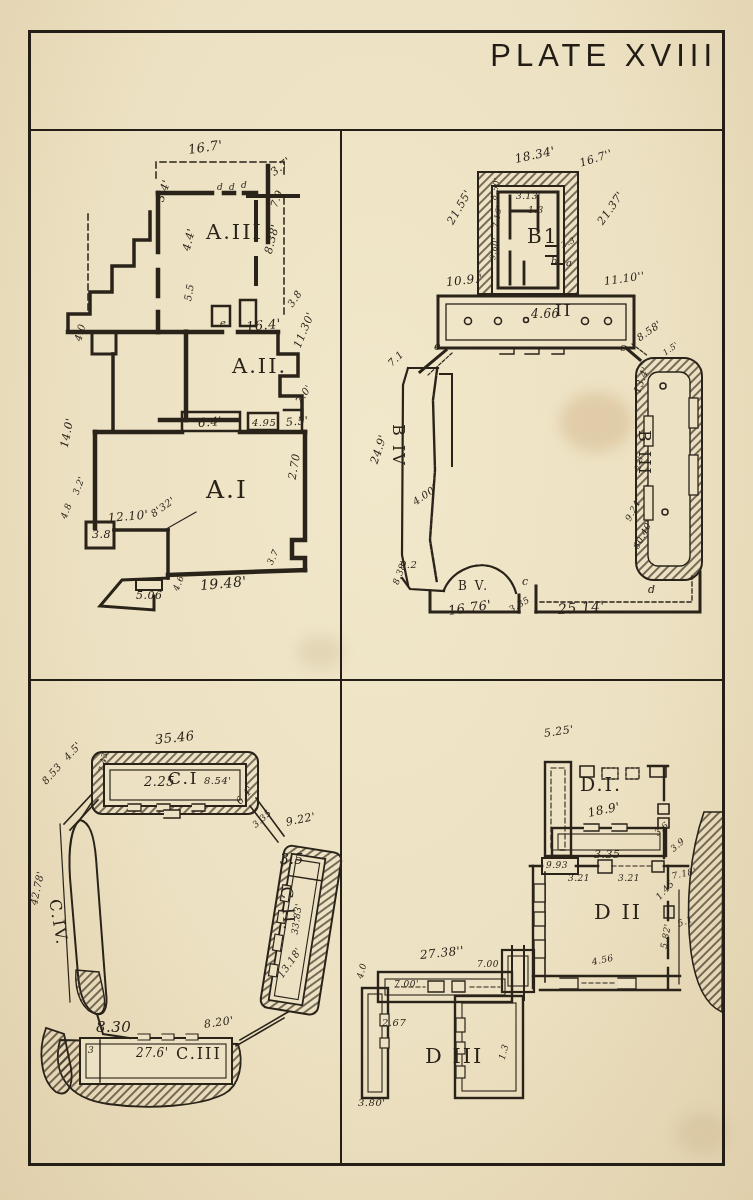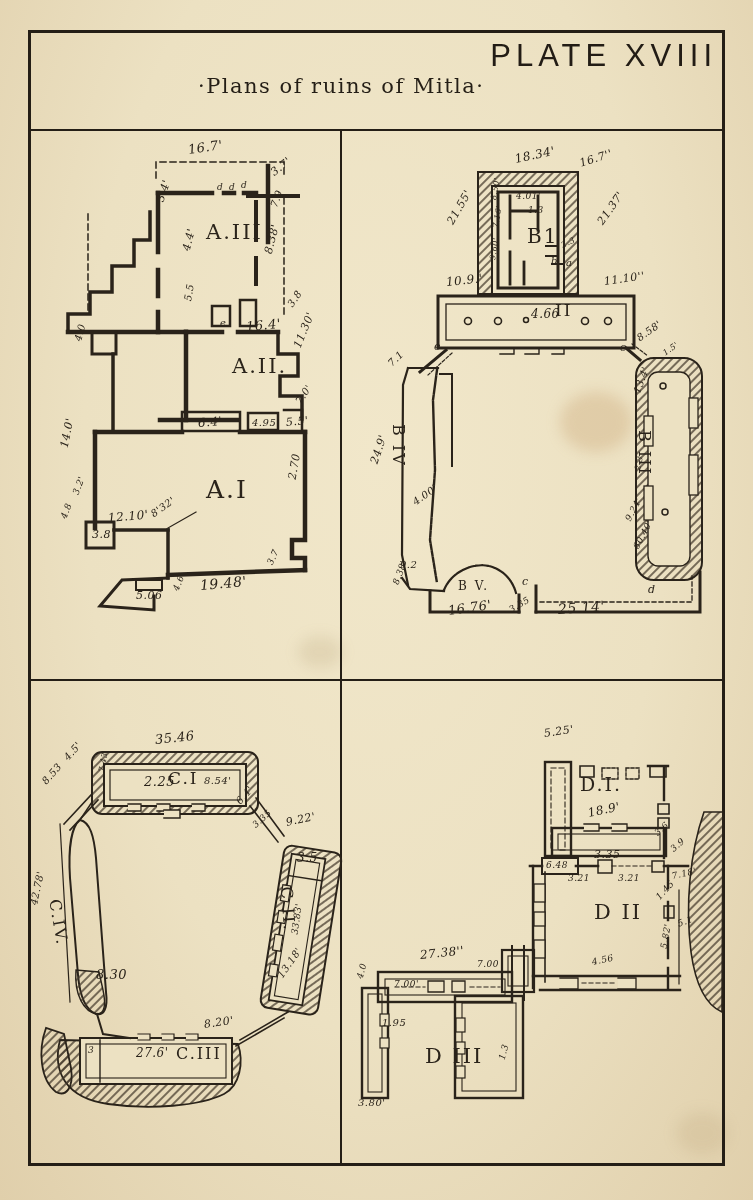--- a/index.html
+++ b/index.html
@@ -33,21 +33,20 @@
   <div class="stain" id="stain1"></div>
   <div class="stain" id="stain2"></div>
   <div class="stain" id="stain3"></div>
 
   <div class="rule" id="border-outer"></div>
   <div class="rule" id="rule-title"></div>
   <div class="rule" id="rule-mid"></div>
   <div class="rule" id="rule-vert"></div>
 
   <div id="plate-number">PLATE XVIII</div>
-  <div id="plate-title">·Plans of ruins of Mitla·</div>
 
   <svg width="753" height="1200" viewBox="0 0 753 1200">
     <defs>
       <pattern id="hatch" width="6" height="6" patternUnits="userSpaceOnUse" patternTransform="rotate(45)">
         <line x1="3" y1="0" x2="3" y2="6" stroke="#43382a" stroke-width="1.4"></line>
       </pattern>
     </defs>
     <g stroke="#2a231a" fill="none" stroke-linecap="square">
       <g>
         <path d="M150,212 L150,240 L134,240 L134,266 L112,266 L112,292 L90,292 L90,314 L68,314 L68,332" stroke-width="3.5"></path>
@@ -238,21 +237,21 @@
   <div class="layer">
     <span class="rl" style="left:527px;top:226px;font-size:20px">B1</span>
     <span class="rl" style="left:555px;top:302px;font-size:17px">II</span>
     <span class="rl" style="left:652px;top:430px;font-size:16px;transform:rotate(90deg)">B III</span>
     <span class="rl" style="left:406px;top:424px;font-size:16px;transform:rotate(90deg)">B IV</span>
     <span class="rl" style="left:458px;top:580px;font-size:12px">B V.</span>
     <span class="m" style="left:515px;top:153px;font-size:12px;transform:rotate(-12deg)">18.34'</span>
     <span class="m" style="left:580px;top:158px;font-size:11px;transform:rotate(-18deg)">16.7''</span>
     <span class="m" style="left:450px;top:218px;font-size:11px;transform:rotate(-60deg)">21.55'</span>
     <span class="m" style="left:600px;top:218px;font-size:11px;transform:rotate(-55deg)">21.37'</span>
-    <span class="m" style="left:516px;top:192px;font-size:9px">4.01'</span>
+    <span class="m" style="left:516px;top:192px;font-size:9px">3.13'</span>
     <span class="m" style="left:528px;top:206px;font-size:9px">1.3</span>
     <span class="m" style="left:494px;top:196px;font-size:8px;transform:rotate(-80deg)">8.50'</span>
     <span class="m" style="left:496px;top:224px;font-size:8px;transform:rotate(-80deg)">7.16'</span>
     <span class="m" style="left:493px;top:256px;font-size:8px;transform:rotate(-80deg)">9.60'</span>
     <span class="m" style="left:562px;top:242px;font-size:8px;transform:rotate(-25deg)">2.3</span>
     <span class="m" style="left:446px;top:276px;font-size:12px;transform:rotate(-6deg)">10.9.'</span>
     <span class="m" style="left:604px;top:276px;font-size:11px;transform:rotate(-8deg)">11.10''</span>
     <span class="m" style="left:531px;top:308px;font-size:12px">4.66</span>
     <span class="m" style="left:638px;top:334px;font-size:10px;transform:rotate(-35deg)">8.58'</span>
     <span class="m" style="left:664px;top:350px;font-size:8px;transform:rotate(-35deg)">1.5'</span>
@@ -283,49 +282,49 @@
     <span class="rl" style="left:62px;top:898px;font-size:16px;transform:rotate(80deg)">C.IV.</span>
     <span class="m" style="left:155px;top:733px;font-size:13px;transform:rotate(-6deg)">35.46</span>
     <span class="m" style="left:66px;top:754px;font-size:10px;transform:rotate(-48deg)">4.5'</span>
     <span class="m" style="left:44px;top:778px;font-size:10px;transform:rotate(-48deg)">8.53</span>
     <span class="m" style="left:102px;top:768px;font-size:8px;transform:rotate(-80deg)">7.43</span>
     <span class="m" style="left:144px;top:775px;font-size:13px">2.25</span>
     <span class="m" style="left:204px;top:776px;font-size:10px">8.54'</span>
     <span class="m" style="left:238px;top:798px;font-size:10px;transform:rotate(-48deg)">6.4'</span>
     <span class="m" style="left:254px;top:822px;font-size:9px;transform:rotate(-42deg)">3.35</span>
     <span class="m" style="left:286px;top:817px;font-size:11px;transform:rotate(-12deg)">9.22'</span>
-    <span class="m" style="left:297px;top:852px;font-size:12px">3.5</span>
+    <span class="m" style="left:280px;top:852px;font-size:14px">3.5</span>
     <span class="m" style="left:295px;top:930px;font-size:9px;transform:rotate(-82deg)">33.83'</span>
     <span class="m" style="left:280px;top:972px;font-size:10px;transform:rotate(-55deg)">13.18'</span>
     <span class="m" style="left:34px;top:900px;font-size:10px;transform:rotate(-78deg)">42.78'</span>
-    <span class="m" style="left:96px;top:968px;font-size:13px">8.30</span>
+    <span class="m" style="left:96px;top:1020px;font-size:15px">8.30</span>
     <span class="m" style="left:204px;top:1019px;font-size:11px;transform:rotate(-8deg)">8.20'</span>
     <span class="m" style="left:88px;top:1046px;font-size:9px">3</span>
     <span class="m" style="left:136px;top:1047px;font-size:12px">27.6'</span>
   </div>
 
   <div class="layer">
     <span class="rl" style="left:580px;top:775px;font-size:19px">D.I.</span>
     <span class="rl" style="left:594px;top:902px;font-size:21px">D II</span>
     <span class="rl" style="left:425px;top:1046px;font-size:21px">D III</span>
     <span class="m" style="left:544px;top:728px;font-size:11px;transform:rotate(-8deg)">5.25'</span>
     <span class="m" style="left:588px;top:807px;font-size:12px;transform:rotate(-12deg)">18.9'</span>
     <span class="m" style="left:656px;top:830px;font-size:9px;transform:rotate(-42deg)">3.6</span>
     <span class="m" style="left:672px;top:846px;font-size:9px;transform:rotate(-42deg)">3.9</span>
-    <span class="m" style="left:546px;top:861px;font-size:9px">6.48</span>
+    <span class="m" style="left:546px;top:861px;font-size:9px">9.93</span>
     <span class="m" style="left:594px;top:849px;font-size:11px">3.35</span>
     <span class="m" style="left:568px;top:874px;font-size:9px">3.21</span>
     <span class="m" style="left:618px;top:874px;font-size:9px">3.21</span>
     <span class="m" style="left:672px;top:872px;font-size:9px;transform:rotate(-12deg)">7.18'</span>
     <span class="m" style="left:658px;top:894px;font-size:9px;transform:rotate(-48deg)">1.45</span>
     <span class="m" style="left:678px;top:920px;font-size:9px;transform:rotate(-20deg)">5.1</span>
     <span class="m" style="left:664px;top:944px;font-size:9px;transform:rotate(-80deg)">5.82'</span>
     <span class="m" style="left:592px;top:958px;font-size:9px;transform:rotate(-12deg)">4.56</span>
     <span class="m" style="left:420px;top:949px;font-size:12px;transform:rotate(-6deg)">27.38''</span>
     <span class="m" style="left:360px;top:974px;font-size:9px;transform:rotate(-75deg)">4.0</span>
     <span class="m" style="left:394px;top:980px;font-size:9px">7.00'</span>
     <span class="m" style="left:477px;top:960px;font-size:9px">7.00</span>
-    <span class="m" style="left:382px;top:1018px;font-size:10px">1.95</span>
+    <span class="m" style="left:382px;top:1018px;font-size:10px">2.67</span>
     <span class="m" style="left:502px;top:1055px;font-size:9px;transform:rotate(-75deg)">1.3</span>
     <span class="m" style="left:358px;top:1098px;font-size:10px">3.80'</span>
   </div>
 
 </div>
 
 </body></html>

